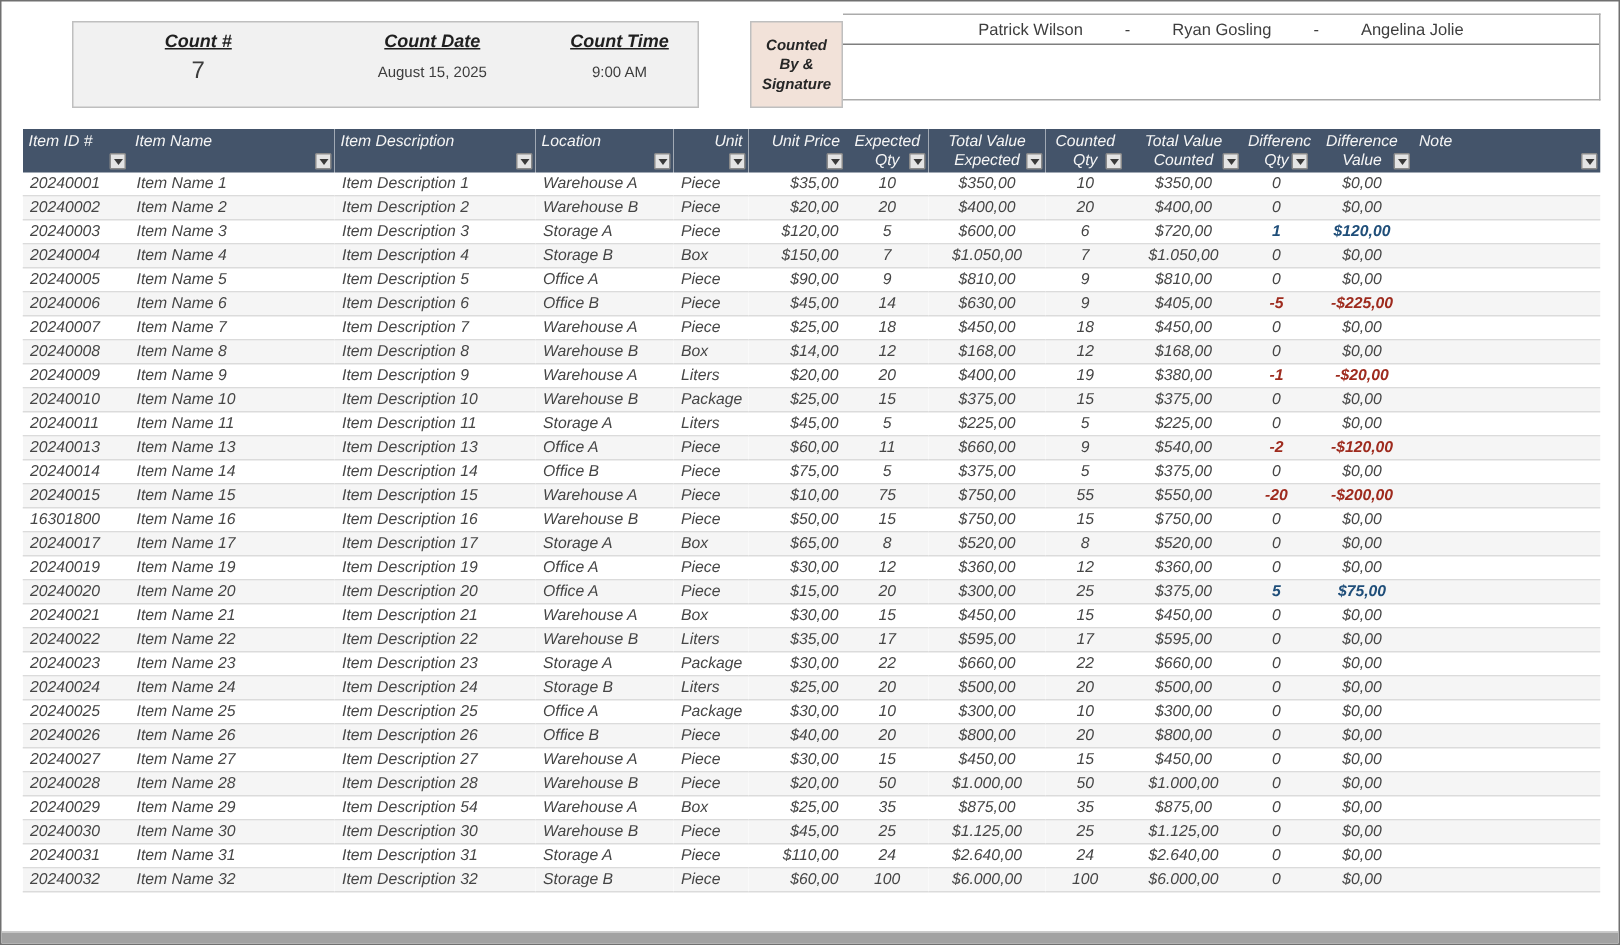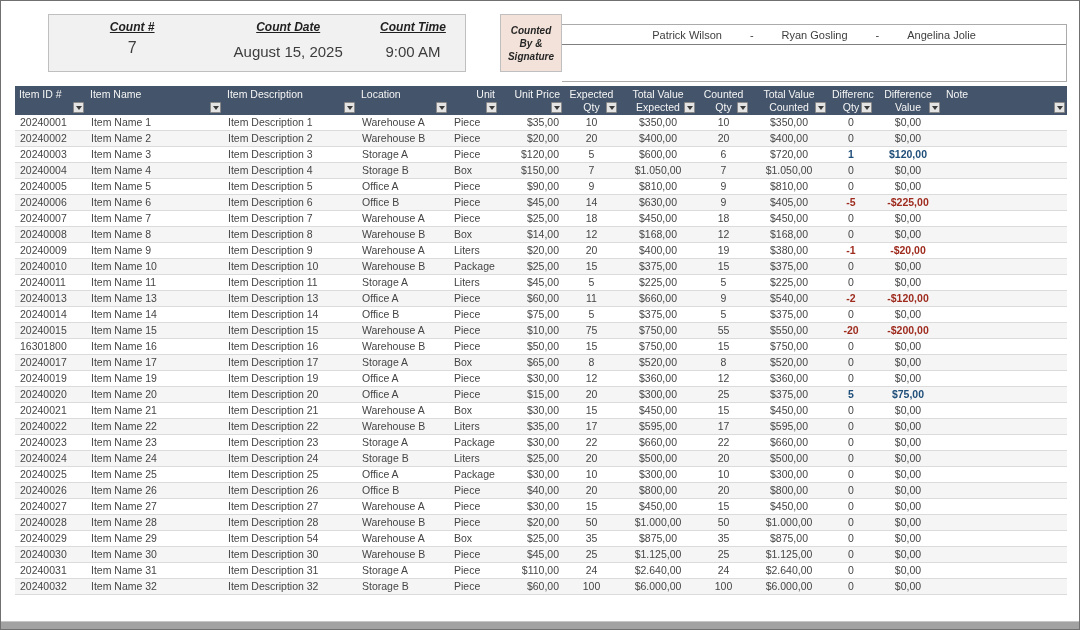--- a/index.html
+++ b/index.html
@@ -14,32 +14,32 @@
   body{font-family:"Liberation Sans", sans-serif;}
   .screen{position:relative;width:1080px;height:630px;background:#fff;border:1px solid #707070;overflow:hidden;}
 
   
   .info-panel{position:absolute;left:47px;top:13px;width:418px;height:58px;background:var(--panel-bg);border:1px solid #BFBFBF;display:flex;}
   .info-col{text-align:center;padding-top:5px;}
   .info-col.c1{width:40%;}
   .info-col.c2{width:35%;}
   .info-col.c3{width:25%;}
   .info-label{font-size:12px;font-weight:bold;font-style:italic;text-decoration:underline;color:#1f1f1f;}
-  .info-value{margin-top:9px;font-size:15px;color:#3d3d3d;}
+  .info-value{margin-top:9px;font-size:10px;color:#3d3d3d;}
   .info-value.big{font-size:16px;margin-top:5px;}
 
   
   .sig-label-box{position:absolute;left:499px;top:13px;width:62px;height:58px;background:var(--sig-bg);border:1px solid #BFBFBF;display:flex;flex-direction:column;align-items:center;justify-content:center;font-size:10px;font-weight:bold;font-style:italic;color:#262626;line-height:1.3;text-align:center;}
-  .sig-area{position:absolute;left:561px;top:23px;width:505px;height:58px;border:1px solid #ABABAB;border-left:none;background:#fff;}
+  .sig-area{position:absolute;left:561px;top:8px;width:505px;height:58px;border:1px solid #ABABAB;border-left:none;background:#fff;}
   .sig-names{height:20px;border-bottom:1px solid #7F7F7F;display:flex;align-items:center;justify-content:center;gap:28px;font-size:11px;color:#3d3d3d;}
   .sig-space{height:36px;}
 
   
   .table-wrap{position:absolute;left:14px;top:85px;width:1052px;height:538px;overflow:hidden;}
-  table{border-collapse:collapse;table-layout:fixed;width:1052px;}
+  table{border-collapse:collapse;table-layout:fixed;width:1052px;font-style:italic;}
   thead th{background:var(--header-bg);color:#F5F5F5;font-weight:400;font-size:10.5px;height:27px;vertical-align:top;position:relative;padding:3px 4px 2px;line-height:11.5px;white-space:nowrap;}
   thead th .l2{margin-top:1px;}
   .flt{position:absolute;right:2px;bottom:2px;width:11px;height:11px;background:#E4E4E4;border:1px solid #8A8A8A;border-radius:1px;display:flex;align-items:center;justify-content:center;}
   .flt i{display:block;width:0;height:0;border-left:3px solid transparent;border-right:3px solid transparent;border-top:4px solid #3A3A3A;}
   tbody tr{height:15.9px;}
   tbody tr:nth-child(even) td{background:#F5F5F5;}
   tbody td{font-size:10.5px;color:#454545;padding:0 5px;white-space:nowrap;overflow:hidden;border-bottom:1px solid #DBDBDB;line-height:15px;}
   tbody td:nth-child(-n+5){text-align:left;}
   tbody td:nth-child(6){text-align:right;}
   tbody td:nth-child(n+7):nth-child(-n+12){text-align:center;}

